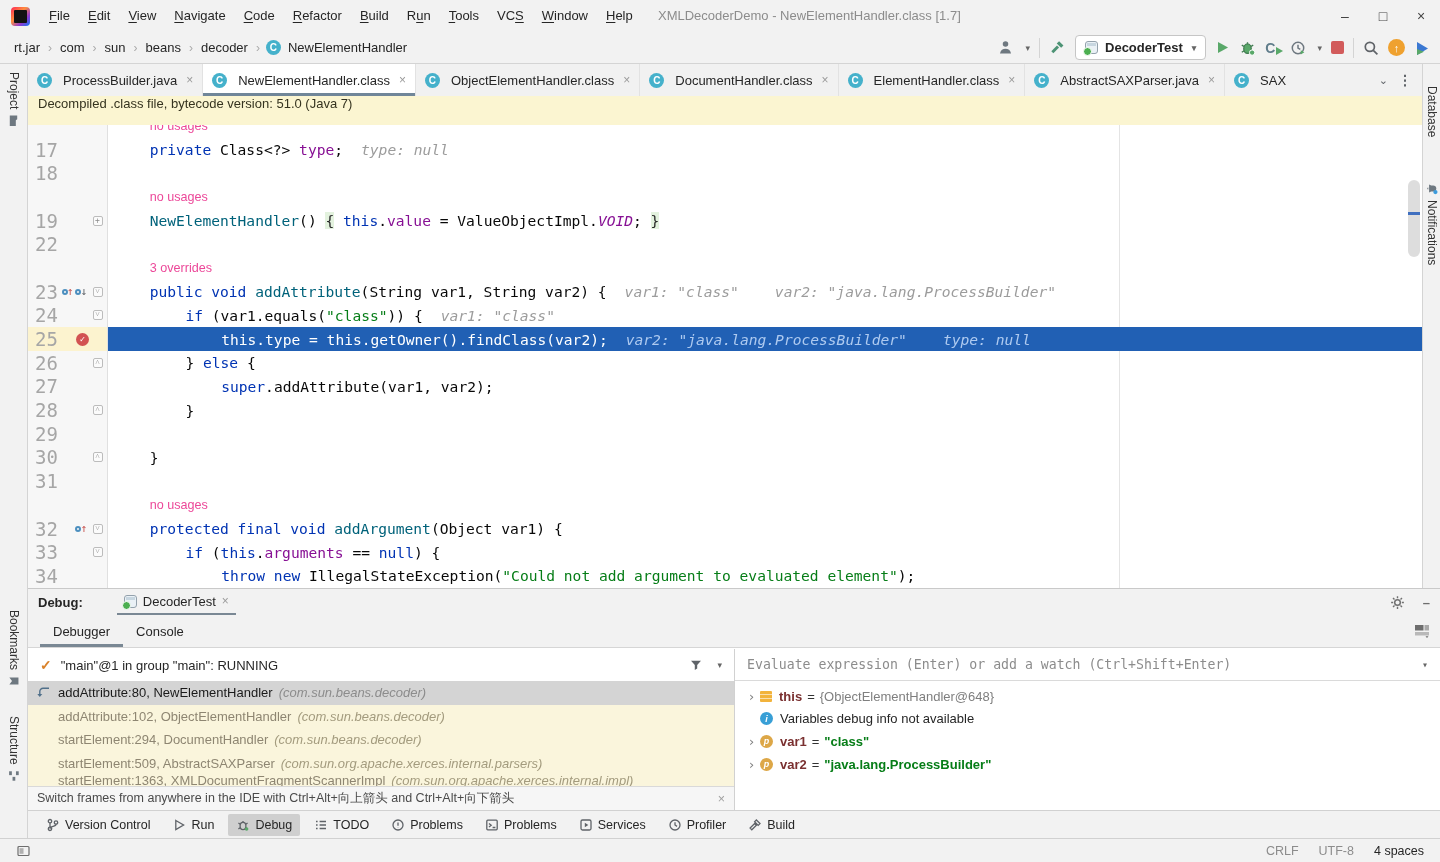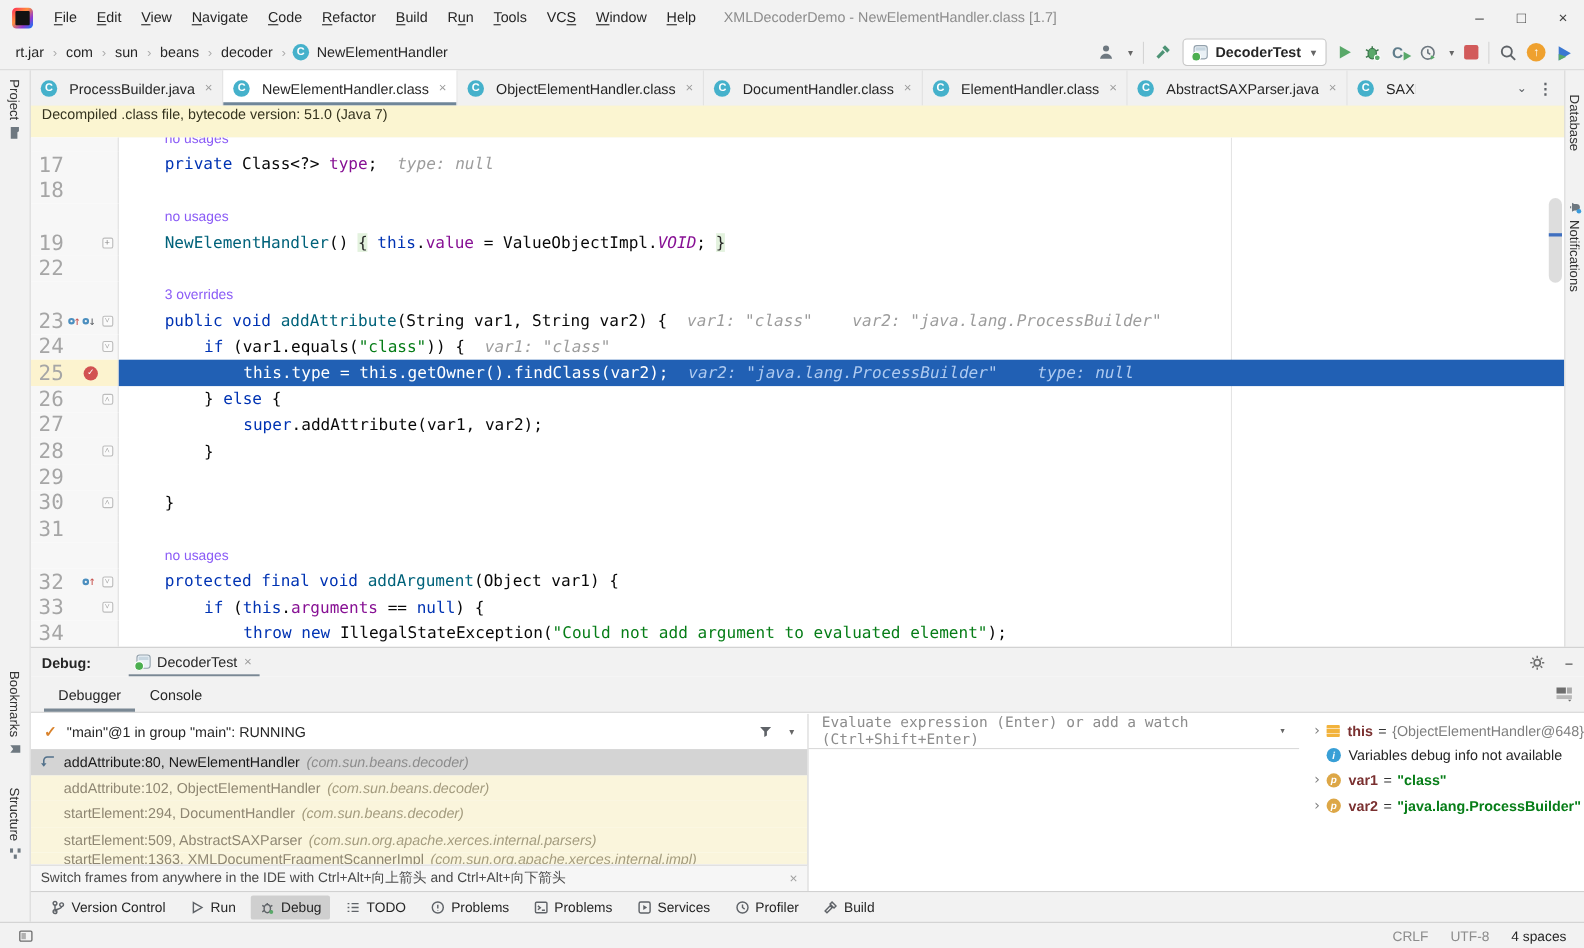--- a/index.html
+++ b/index.html
@@ -67,21 +67,21 @@
   .gfold{width:17px;display:flex;justify-content:center;align-items:center}
   .foldchip{width:10px;height:10px;border:1px solid #BCBCBC;background:#FBFBFB;color:#8A8A8A;font-size:8px;line-height:8px;text-align:center;border-radius:2px}
   .ecode{padding-left:6px;display:flex;align-items:center;flex:1;height:100%}
   .erow.exec .ecode{background:#2160B4;color:#fff}
   .s-kw{color:#0033B3}.s-pl{color:#080808}.s-fld{color:#871094}
   .s-sfld{color:#871094;font-style:italic}.s-str{color:#067D17}
   .s-decl{color:#00627A}.s-ex{color:#FFFFFF}
   .s-hl{background:#E3F2DE}
   .hint{color:#9C9C9C;font-style:italic}
   .erow.exec .hint{color:#AECAF0}
-  .usages{color:#8b5cf6;font-size:12.6px;font-family:"Liberation Sans",sans-serif}
+  .usages{color:#ec4899;font-size:12.6px;font-family:"Liberation Sans",sans-serif}
   .bp{width:13px;height:13px;border-radius:50%;background:#D25252;color:#fff;font-size:9px;line-height:13px;text-align:center}
   .ovr{display:inline-flex;align-items:center;margin-right:2px}
   .ovr .odot{width:6px;height:6px;border:2px solid #4C8FBF;border-radius:50%}
   .ovr .oarr{font-size:11px;line-height:10px;margin-left:-1px}
   .oarr.up{color:#C75450}.oarr.dn{color:#5F6368}
   #estripe{position:absolute;right:0;top:0;width:16px;bottom:0;z-index:5}
   #estripe .thumb{position:absolute;left:2px;right:2px;top:55px;height:77px;background:#CFCFCF;opacity:.7;border-radius:7px}
   #estripe .tick{position:absolute;left:2px;right:2px;top:87px;height:3px;background:#3F6FBF}
 
   
@@ -103,21 +103,21 @@
   #frames-list{flex:1;overflow:hidden}
   .frow{height:23.5px;display:flex;align-items:center;padding-left:30px;white-space:nowrap}
   .frow.sel{background:#D4D4D4;padding-left:8px;color:#1A1A1A}
   .frow.sel .fico{width:22px;display:flex;align-items:center}
   .frow.lib{background:#FAF5DC;color:#8E8672}
   .fpkg{font-style:italic;margin-left:6px;color:#8C8C8C}
   .frow.lib .fpkg{color:#A39B7E}
   .frow.clip{height:11px;overflow:hidden}
   #frames-hint{height:24px;border-top:1px solid #D9D9D9;background:#F6F6F6;display:flex;align-items:center;padding:0 9px;color:#4A4A4A;font-size:12.5px}
   #frames-hint .x{margin-left:auto;color:#A0A0A0}
-  #vars-pane{flex:1;display:flex;flex-direction:row;background:#fff}
+  #vars-pane{flex:1;display:flex;flex-direction:column;background:#fff}
   #eval-row{height:32px;border-bottom:1px solid #DADADA;display:flex;align-items:center;padding:0 12px;color:#8C8C8C;font-family:"DejaVu Sans Mono",monospace;font-size:13.2px}
   #eval-row .caret{margin-left:auto;font-size:10px}
   #vars-list{padding-top:4px}
   .vrow{height:22.6px;display:flex;align-items:center;padding-left:8px}
   .chev{width:17px;color:#808080;text-align:center;font-size:13px;font-family:"DejaVu Sans",sans-serif}
   .vico{margin-right:7px;flex:none}
   .ico-value{width:12px;height:11px;background:linear-gradient(#F2B33C 0 3px,#FADFAE 3px 4px,#F2B33C 4px 7px,#FADFAE 7px 8px,#F2B33C 8px 11px);border-radius:1px}
   .ico-param{width:13px;height:13px;border-radius:50%;background:#DDA747;color:#fff;font-size:9px;font-style:italic;font-weight:bold;display:flex;align-items:center;justify-content:center}
   .ico-info{width:13px;height:13px;border-radius:50%;background:#389FD6;color:#fff;font-size:9px;font-weight:bold;font-style:italic;display:flex;align-items:center;justify-content:center}
   .vname{font-weight:bold;color:#7A3030}

